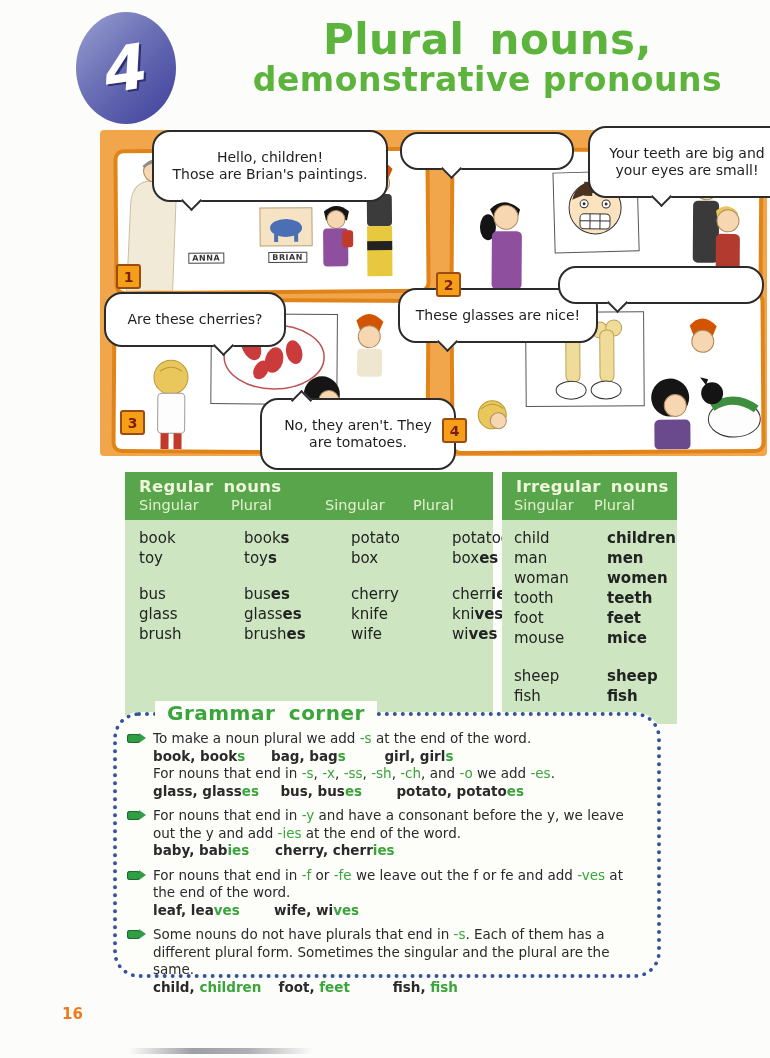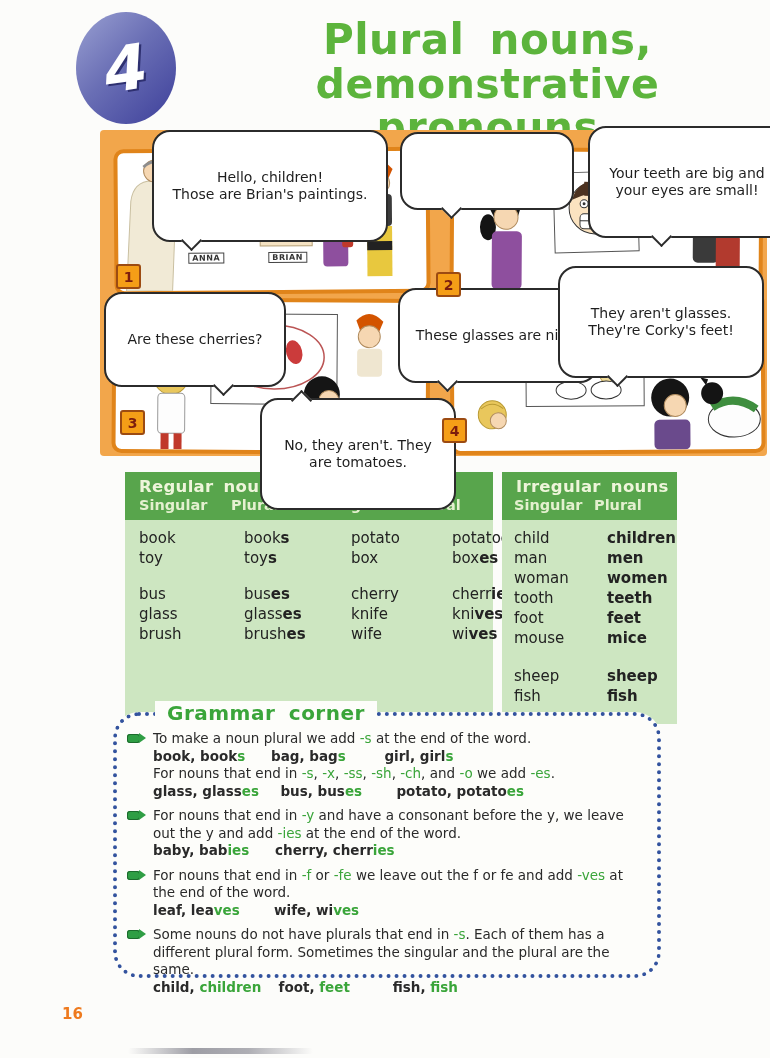--- a/index.html
+++ b/index.html
@@ -10,52 +10,52 @@
   .unit-badge{position:absolute;left:76px;top:12px;width:100px;height:112px;border-radius:50%;
     background:linear-gradient(135deg,#9aa0d2 0%,#6a6fb5 45%,#3d3f9a 100%);
     display:flex;align-items:center;justify-content:center;}
   .unit-badge span{color:#fff;font-size:62px;font-weight:bold;font-style:italic;
     text-shadow:2px 2px 0 #2e3070;transform:rotate(-8deg);}
 
   
   .title{position:absolute;left:205px;top:18px;width:565px;text-align:center;
     color:var(--title-green);font-weight:800;line-height:1.06;letter-spacing:.5px;}
   .title .t1{font-size:42px;word-spacing:10px;}
-  .title .t2{font-size:41px;}
+  .title .t2{font-size:33px;}
 
   
   .comic{position:absolute;left:100px;top:130px;width:667px;height:326px;
     background:var(--comic-bg);border-radius:4px;}
   .panel{position:absolute;background:#fff;border:4px solid var(--panel-border);border-radius:10px;overflow:hidden;}
   .p1{left:14px;top:18px;width:308px;height:138px;transform:rotate(-.5deg);}
   .p2{left:350px;top:18px;width:305px;height:138px;transform:rotate(.4deg);}
   .p3{left:12px;top:168px;width:310px;height:148px;transform:rotate(.4deg);}
   .p4{left:350px;top:162px;width:307px;height:154px;transform:rotate(-.4deg);}
   .panel svg{display:block;width:100%;height:100%;}
 
   .badge{position:absolute;width:21px;height:21px;background:var(--badge-orange);
     border:2px solid #9c4b12;border-radius:3px;z-index:6;
     display:flex;align-items:center;justify-content:center;
     color:#7c1d0d;font-weight:bold;font-size:14px;}
 
   .bubble{position:absolute;background:#fff;border:2px solid #2b2b2b;border-radius:18px;
-    padding:20px 10px;text-align:center;font-size:14px;line-height:1.22;color:#1e1e1e;
+    padding:0 10px;text-align:center;font-size:14px;line-height:1.22;color:#1e1e1e;
     white-space:pre-line;z-index:5;}
   .tail{position:absolute;width:13px;height:13px;background:#fff;transform:rotate(45deg);}
   .tb{top:calc(100% - 7px);border-right:2px solid #2b2b2b;border-bottom:2px solid #2b2b2b;}
   .tt{top:-7px;border-left:2px solid #2b2b2b;border-top:2px solid #2b2b2b;}
 
   .plabel{position:absolute;background:#fff;border:1px solid #444;font-size:8px;font-weight:bold;
     color:#333;padding:0 3px;z-index:4;letter-spacing:.5px;}
 
   
   .ntable{position:absolute;top:472px;margin-left:25px;}
   .ntable .thead{background:var(--header-green);color:#eef5da;padding:5px 0 4px 0;height:39px;}
   .ntable .ttitle{font-size:16.5px;font-weight:bold;padding-left:14px;letter-spacing:.3px;word-spacing:4px;}
-  .ntable .tcols{display:grid;font-size:14.5px;font-weight:bold;margin-top:1px;color:#e4f0cf;}
+  .ntable .tcols{display:grid;font-size:14.5px;font-weight:normal;margin-top:1px;color:#e4f0cf;}
   .ntable .tbody{background:var(--body-green);height:196px;padding-top:8px;font-size:15px;color:#222;}
   .trow{display:grid;height:20px;align-items:center;gap:13px;}
   .reg{left:100px;width:368px;}
   .reg .tcols,.reg .trow{grid-template-columns:92px 94px 88px auto;padding-left:14px;}
   .irr{left:477px;width:175px;}
   .irr .tcols,.irr .trow{grid-template-columns:80px auto;padding-left:12px;}
   .rowgap1{height:16px;}
   .rowgap2{height:18px;}
   .bold-cell{font-weight:bold;}
   .b{font-weight:bold;}
@@ -227,22 +227,20 @@
     </div>
     <div class="bubble" style="left:4px;top:162px;width:158px;">
       <span>Are these cherries?</span>
       <span class="tail tb" style="left:110px;"></span>
     </div>
     <div class="bubble" style="left:298px;top:158px;width:176px;">
       <span>These glasses are nice!</span>
       <span class="tail tb" style="left:40px;"></span>
     </div>
     <div class="bubble" style="left:458px;top:136px;width:182px;">
-      <span>They aren't glasses.
-They're Corky's feet!</span>
       <span class="tail tb" style="left:50px;"></span>
     </div>
     <div class="bubble" style="left:160px;top:268px;width:172px;">
       <span>No, they aren't. They
 are tomatoes.</span>
       <span class="tail tt" style="left:32px;"></span>
     </div>
   </div>
 
   <div class="ntable reg">

